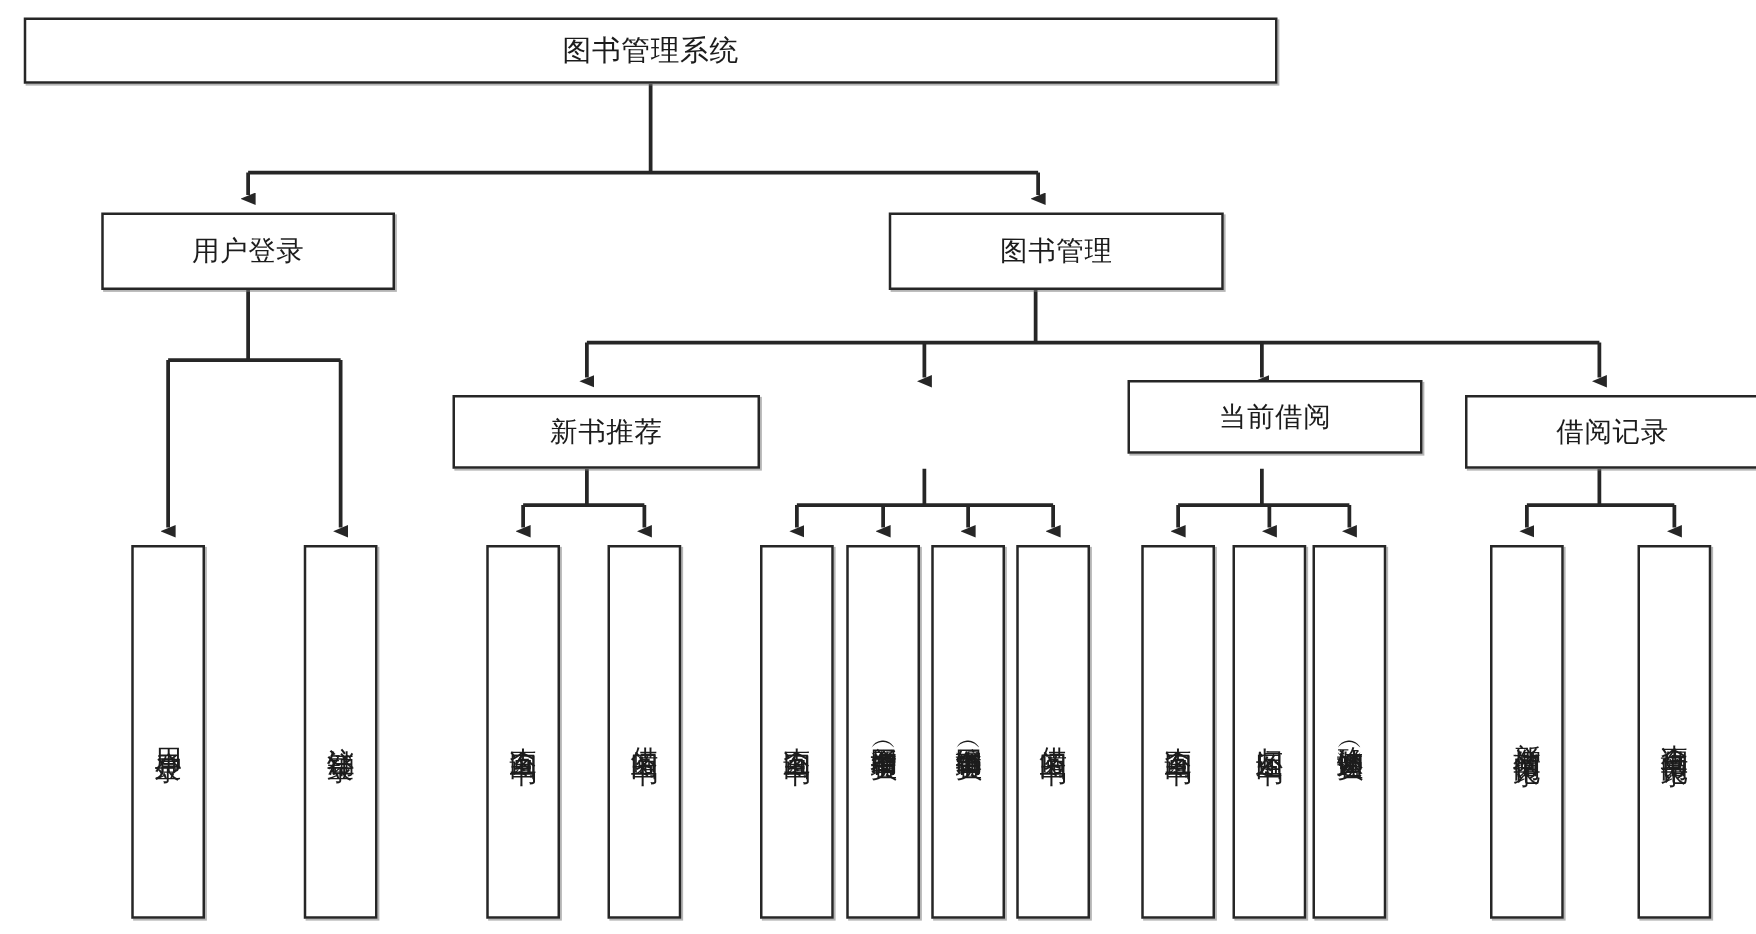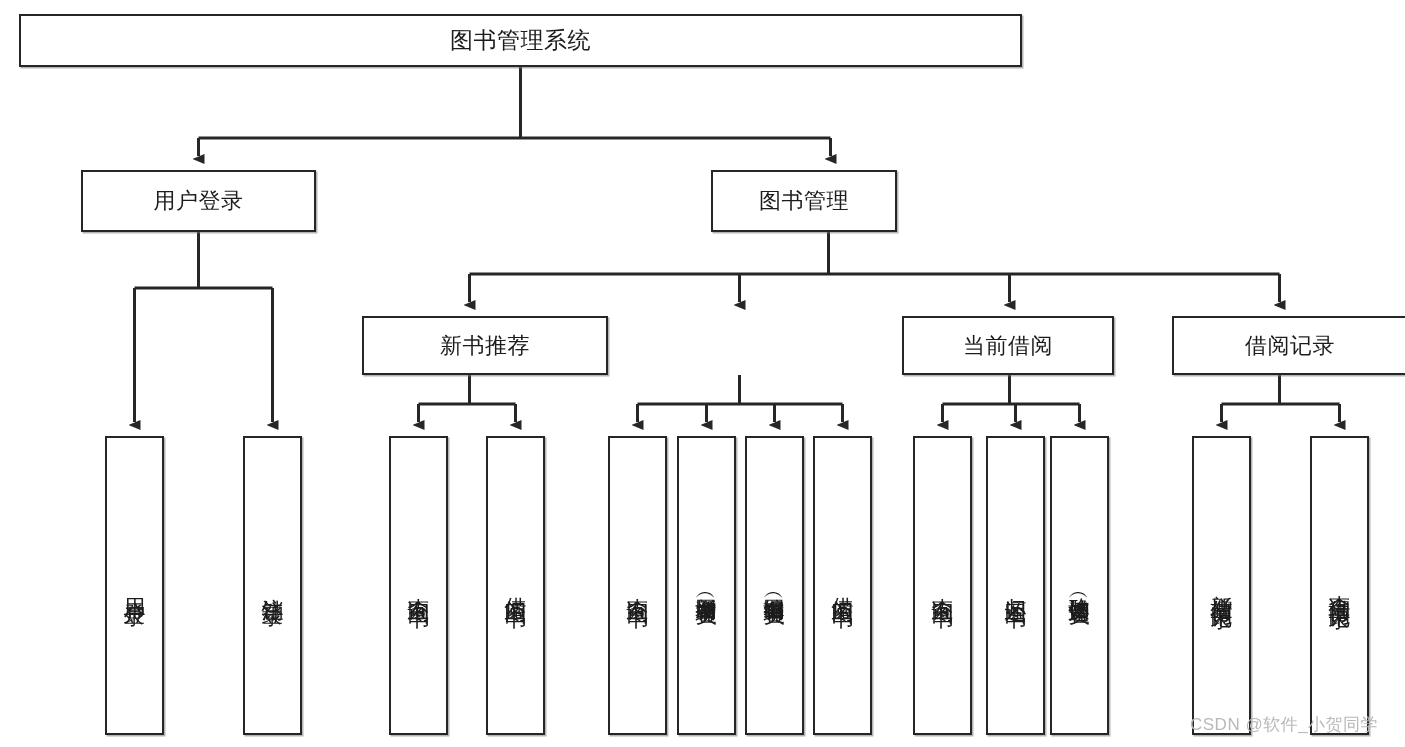--- a/index.html
+++ b/index.html
@@ -107,28 +107,28 @@
     </g>
   </svg>
 
   <div class="node root" style="left:19px;top:14px;width:1003px;height:53px;">
     <span class="lbl">图书管理系统</span>
   </div>
 
   <div class="node" style="left:81px;top:170px;width:235px;height:62px;">
     <span class="lbl">用户登录</span>
   </div>
-  <div class="node" style="left:711px;top:170px;width:186px;height:62px;">
+  <div class="node" style="left:711px;top:170px;width:268px;height:62px;">
     <span class="lbl">图书管理</span>
   </div>
 
   <div class="node" style="left:362px;top:316px;width:246px;height:59px;">
     <span class="lbl">新书推荐</span>
   </div>
-  <div class="node" style="left:902px;top:316px;width:212px;height:59px;">
+  <div class="node" style="left:902px;top:304px;width:236px;height:59px;">
     <span class="lbl">当前借阅</span>
   </div>
   <div class="node" style="left:1172px;top:316px;width:236px;height:59px;">
     <span class="lbl">借阅记录</span>
   </div>
 
   <div class="node vert" style="left:105px;top:436px;width:59px;height:299px;">
     <span class="lbl">用户登录</span>
   </div>
   <div class="node vert" style="left:243px;top:436px;width:59px;height:299px;">
@@ -165,15 +165,14 @@
     <span class="lbl tight">确认归还（管理员）</span>
   </div>
 
   <div class="node vert" style="left:1192px;top:436px;width:59px;height:299px;">
     <span class="lbl">新增借阅记录</span>
   </div>
   <div class="node vert" style="left:1310px;top:436px;width:59px;height:299px;">
     <span class="lbl">查询借阅记录</span>
   </div>
 
-  <div class="watermark">CSDN @软件_小贺同学</div>
 
 </div>
 
 </body></html>

